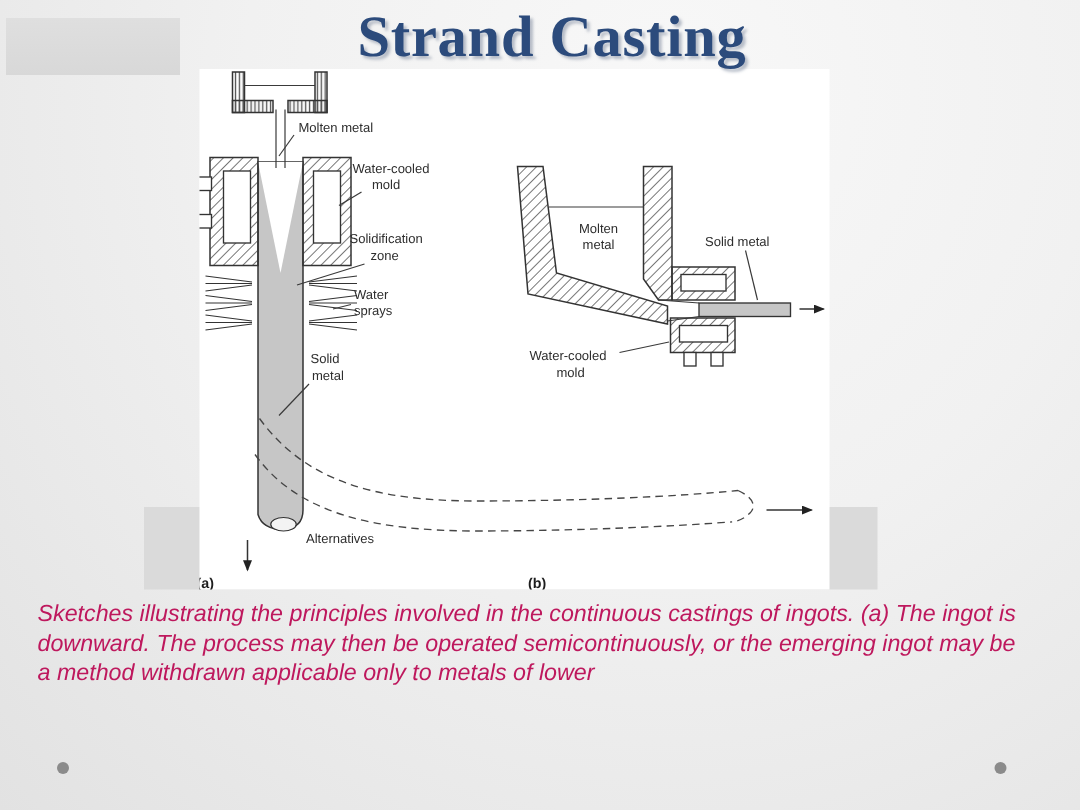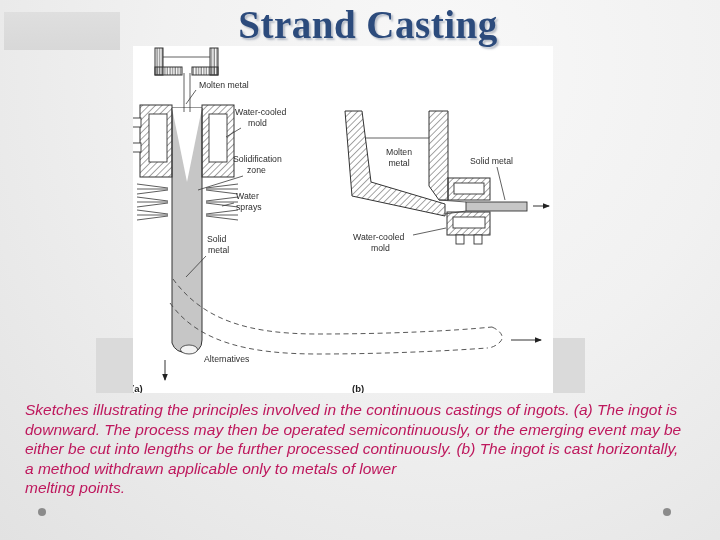--- a/index.html
+++ b/index.html
@@ -153,17 +153,15 @@
     <path class="thin" d="M497,167 L505,200"></path>
     <text class="lbl" x="353" y="240">Water-cooled</text>
     <text class="lbl" x="371" y="251">mold</text>
     <path class="thin" d="M413,235 L446,228"></path>
     <text class="tag" x="352" y="392">(b)</text>
   </g>
 </svg>
 
 <div class="caption">
   <div>Sketches illustrating the principles involved in the continuous castings of ingots. (a) The ingot is</div>
-  <div>downward. The process may then be operated semicontinuously, or the emerging event may be</div>
-  <div>either be cut into lengths or be further processed continuously. (b) The ingot is cast horizontally,</div>
+  <div>downward. The process may then be operated semicontinuously, or the emerging ingot may be</div>
   <div>a method withdrawn applicable only to metals of lower</div>
-  <div>melting points.</div>
 </div>
 
 </body></html>

